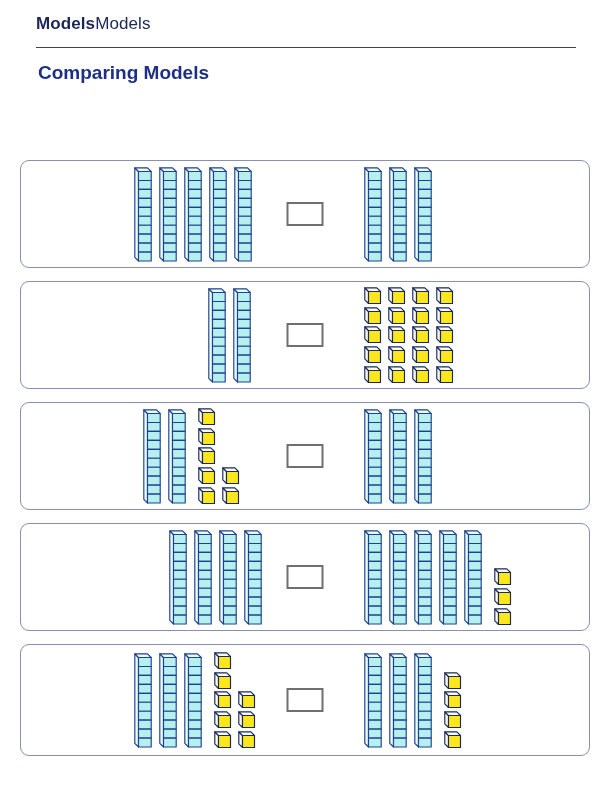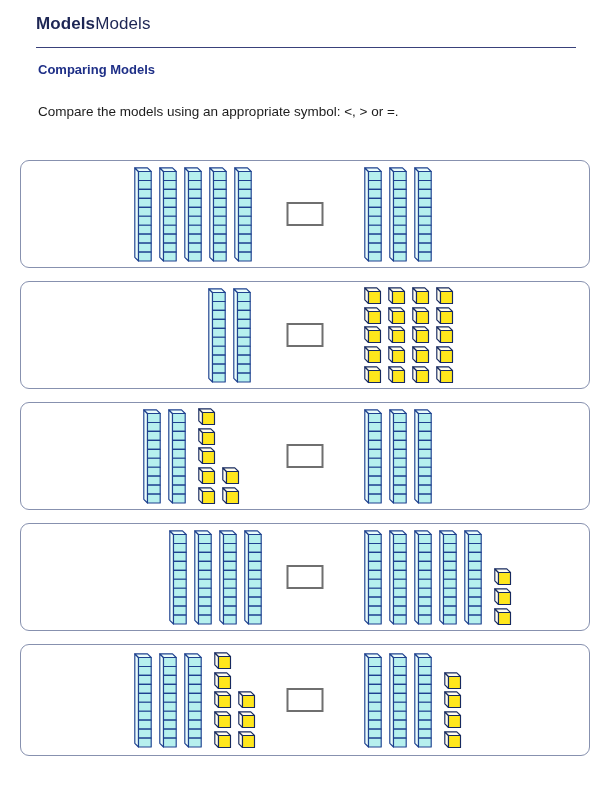--- a/index.html
+++ b/index.html
@@ -8,21 +8,21 @@
     width:612px;height:792px;
     margin:0 auto;
     background:#ffffff;
     font-family:"Liberation Sans", sans-serif;
     overflow:hidden;
   }
   .logo{position:absolute;left:36px;top:14px;font-size:17px;letter-spacing:.1px;}
   .logo .logo-bold{font-weight:700;}
   .logo .logo-light{font-weight:400;}
   .rule{position:absolute;left:36px;top:47px;width:540px;height:1px;}
-  .title{position:absolute;left:38px;top:62px;margin:0;font-size:13px;font-weight:700;}
+  .title{position:absolute;left:38px;top:62px;margin:0;font-size:19px;font-weight:700;}
   .instruction{position:absolute;left:38px;top:104px;margin:0;font-size:13.5px;color:#1c1c1c;}
   #problems{position:absolute;left:20px;top:160px;width:572px;}
   .problem-box{
     position:relative;
     width:570px;
     border:1.4px solid #8791af;
     border-radius:9px;
     background:#ffffff;
     box-sizing:border-box;
     margin-bottom:13px;
@@ -46,21 +46,20 @@
 </style>
 </head>
 <body>
 
 <div class="page">
   <div class="logo" style="color: rgb(29, 38, 84);">
     <span class="logo-bold">Models</span><span class="logo-light">Models</span>
   </div>
   <div class="rule" style="background: rgb(57, 65, 122);"></div>
   <h1 class="title" style="color: rgb(30, 47, 135);">Comparing Models</h1>
-  <p class="instruction">Compare the models using an appropriate symbol: &lt;, &gt; or =.</p>
   <div id="problems">
   <div class="problem-box" style="height: 108px; border-color: rgb(135, 145, 175);">
     <div class="model left" style="left: 113px;">
           <div class="rod-row">
             <svg width="18" height="96" viewBox="0 0 18 96">
               <polygon points="4.5,5.5 4.5,95 0.8,91.3 0.8,1.8" fill="#eafcfb" stroke="#1e418f" stroke-width="1.15" stroke-linejoin="round"></polygon>
               <polygon points="4.5,5.5 17.2,5.5 13.5,1.8 0.8,1.8" fill="#eafcfb" stroke="#1e418f" stroke-width="1.15" stroke-linejoin="round"></polygon>
               <rect x="4.5" y="5.50" width="12.7" height="8.95" fill="#b6f0ee" stroke="#1e418f" stroke-width="1.15" stroke-linejoin="round"></rect>
               <rect x="4.5" y="14.45" width="12.7" height="8.95" fill="#b6f0ee" stroke="#1e418f" stroke-width="1.15" stroke-linejoin="round"></rect>
               <rect x="4.5" y="23.40" width="12.7" height="8.95" fill="#b6f0ee" stroke="#1e418f" stroke-width="1.15" stroke-linejoin="round"></rect>

